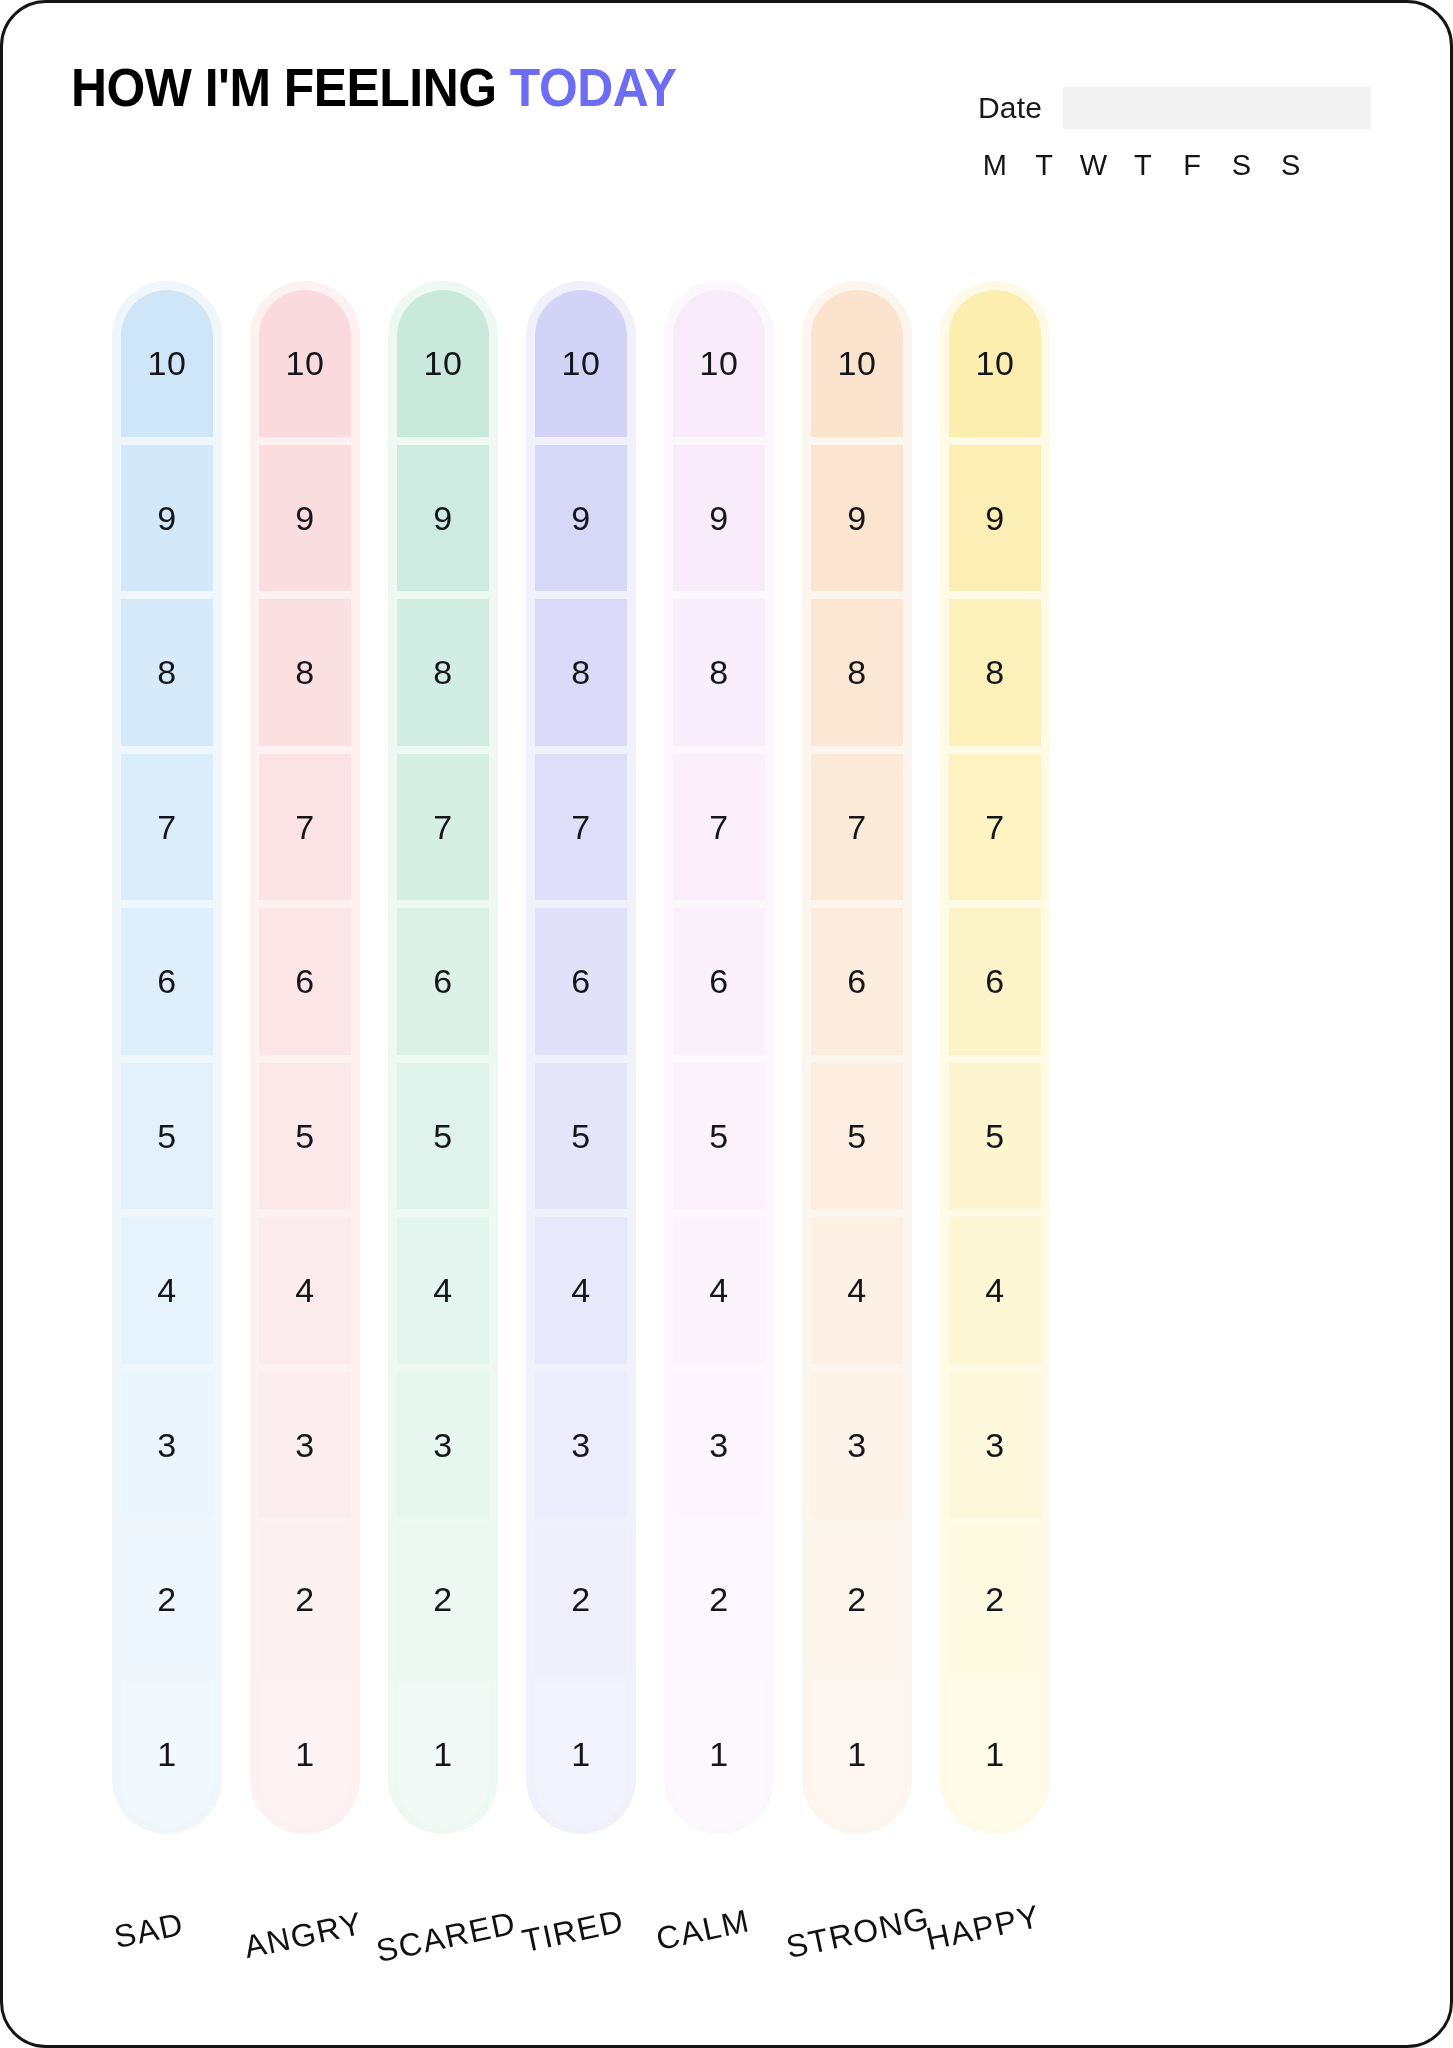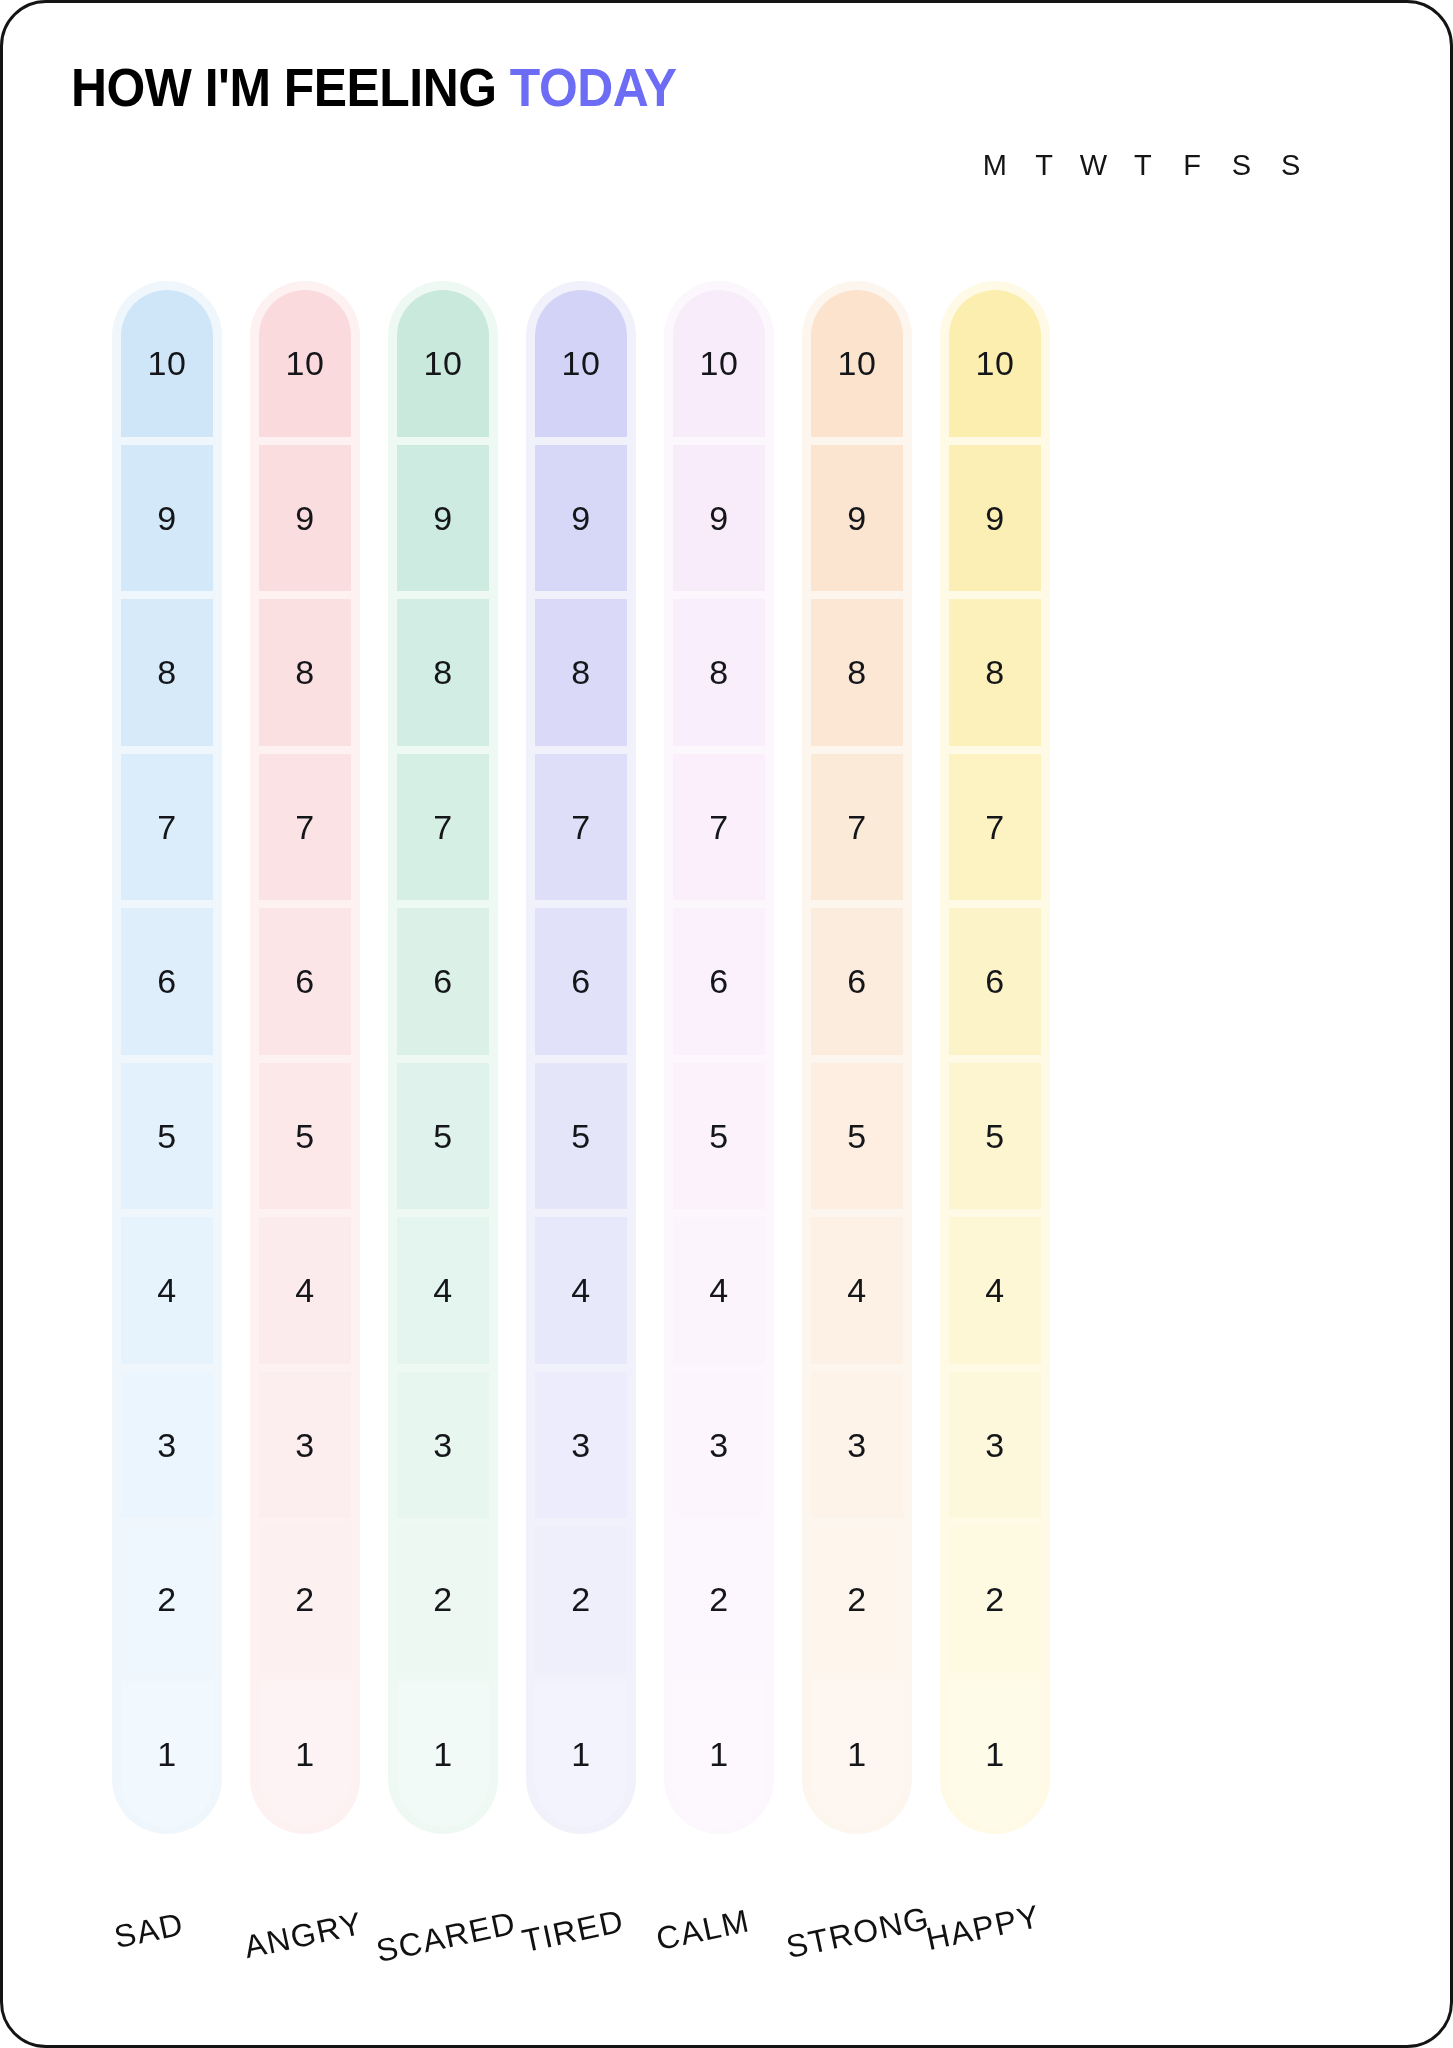--- a/index.html
+++ b/index.html
@@ -173,20 +173,24 @@
 <body>
 
 <div id="sheet">
 
   <div id="header">
 
     <div id="page-title">
       <span class="t-main">HOW I'M FEELING </span><span class="t-accent">TODAY</span>
     </div>
 
+    <div id="date-row">
+      <span id="date-label">Date</span>
+      <input id="date-input" type="text" placeholder="" style="">
+    </div>
 
     <div id="weekday-row">
         <span class="day">M</span>
         <span class="day">T</span>
         <span class="day">W</span>
         <span class="day">T</span>
         <span class="day">F</span>
         <span class="day">S</span>
         <span class="day">S</span>
       </div>

